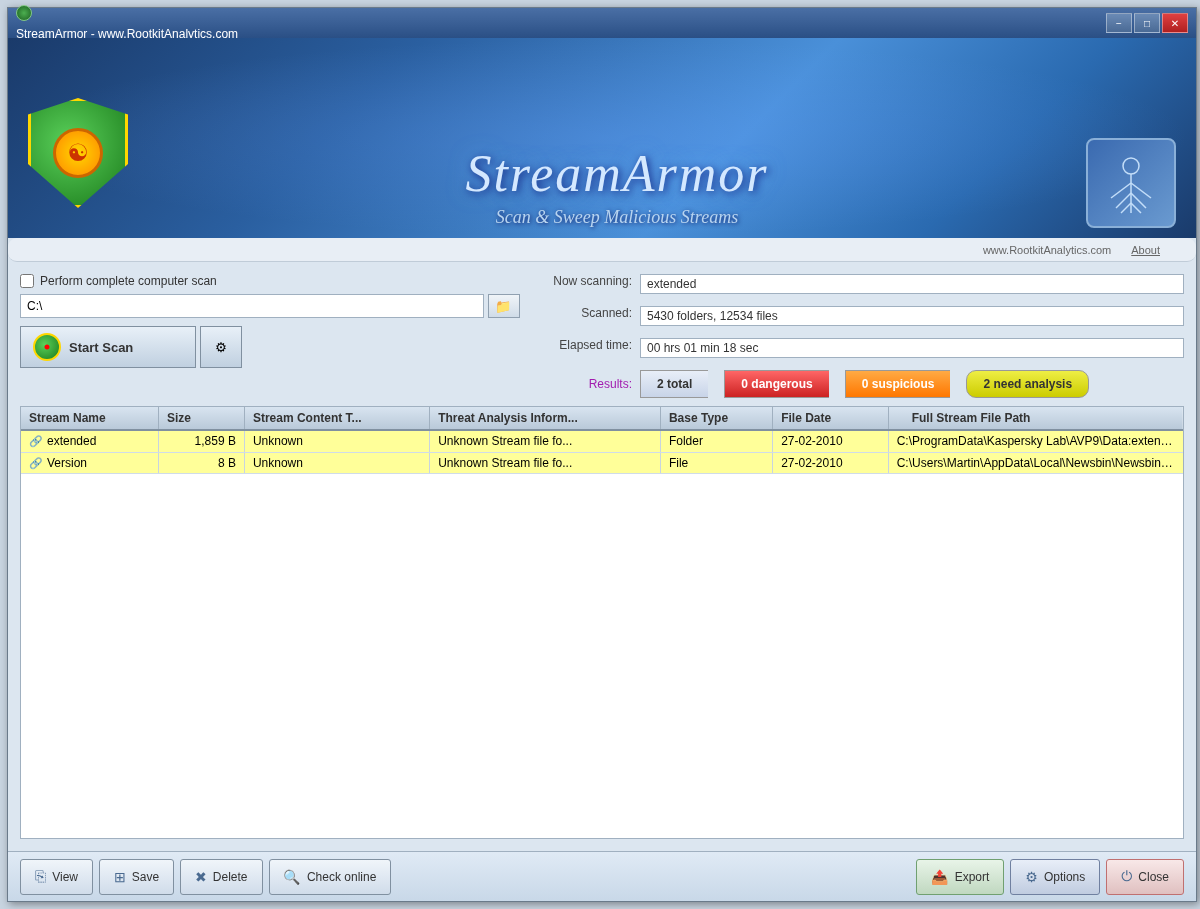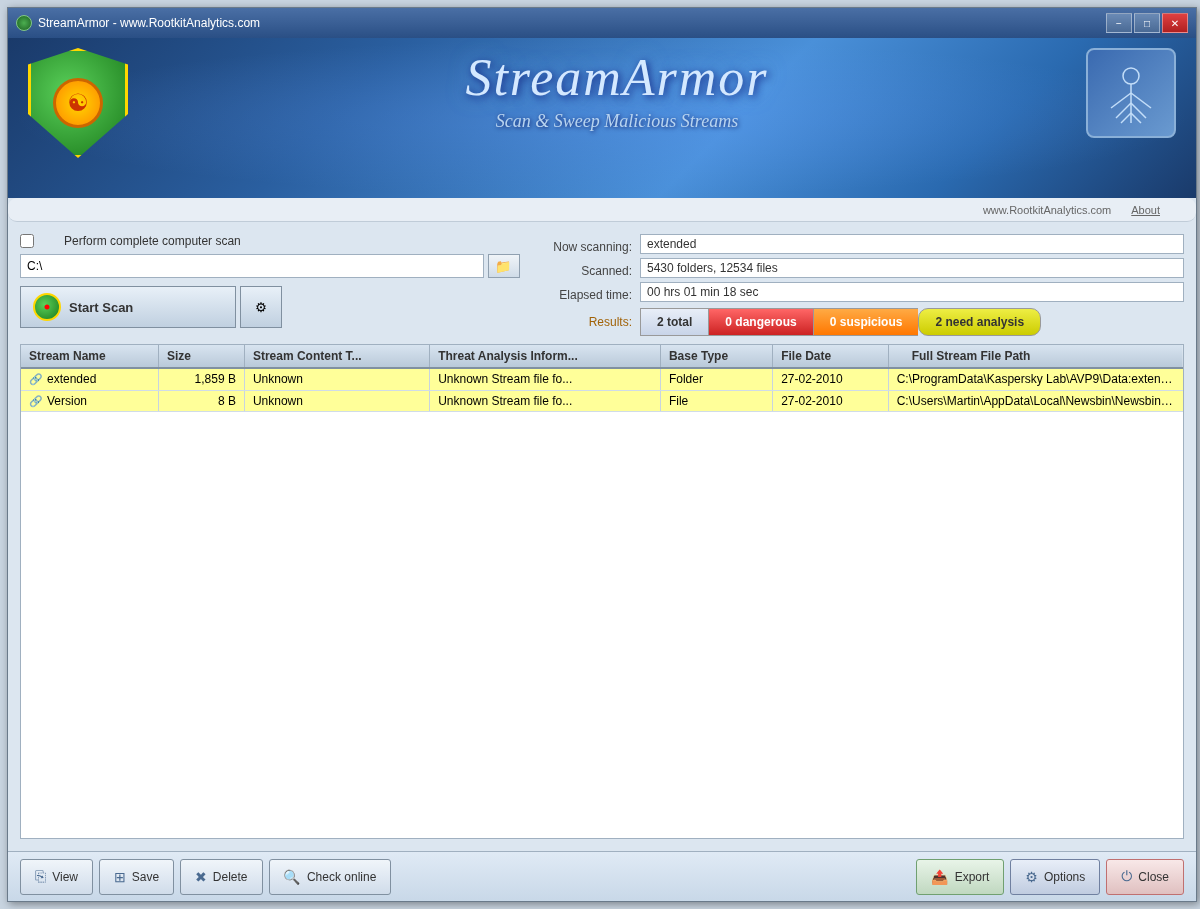--- a/index.html
+++ b/index.html
@@ -29,22 +29,23 @@
       height: 30px;
       background: linear-gradient(to bottom, #4a6fa5, #2a4f85);
       display: flex;
       align-items: center;
       padding: 0 8px;
       justify-content: space-between;
       flex-shrink: 0;
     }
     .title-bar-left {
       display: flex;
-      align-items: center;
+      align-items: flex-start;
       gap: 6px;
+      flex-direction: column;
     }
     .title-icon {
       width: 16px;
       height: 16px;
       background: radial-gradient(circle, #4caf50, #1b5e20);
       border-radius: 50%;
       border: 1px solid #81c784;
     }
     .title-text {
       color: white;
@@ -66,24 +67,24 @@
       font-size: 10px;
       color: white;
       background: linear-gradient(to bottom, #6a8ab5, #4a6a95);
     }
     .win-btn.close-btn {
       background: linear-gradient(to bottom, #e04040, #b02020);
     }
 
     
     .header-banner {
-      height: 160px;
+      height: 200px;
       background: linear-gradient(135deg, #1a3a6a 0%, #2a5fa0 30%, #4a90d9 60%, #2a6ab0 80%, #1a3a6a 100%);
       display: flex;
-      align-items: flex-start;
+      align-items: flex-end;
       padding: 10px 20px;
       position: relative;
       flex-shrink: 0;
       overflow: hidden;
     }
     .header-banner::before {
       content: '';
       position: absolute;
       top: 0; left: 0; right: 0; bottom: 0;
       background: radial-gradient(ellipse at 50% 50%, rgba(100,160,255,0.3) 0%, transparent 70%);
@@ -219,21 +220,20 @@
       margin-bottom: 6px;
     }
     .checkbox-row input[type="checkbox"] {
       width: 14px;
       height: 14px;
       cursor: pointer;
     }
     .checkbox-label {
       font-size: 12px;
       color: #333;
-      margin-left: 24px;
     }
     .path-row {
       display: flex;
       align-items: center;
       gap: 4px;
       margin-bottom: 8px;
     }
     .path-input {
       flex: 1;
       height: 24px;
@@ -247,21 +247,21 @@
       height: 24px;
       background: linear-gradient(to bottom, #f0f4f8, #d0dce8);
       border: 1px solid #90a0b0;
       cursor: pointer;
       display: flex;
       align-items: center;
       justify-content: center;
     }
     .start-scan-btn {
       height: 42px;
-      width: 216px;
+      width: 176px;
       background: linear-gradient(to bottom, #e8f0f8, #c0d0e0);
       border: 1px solid #8090a0;
       cursor: pointer;
       display: flex;
       align-items: center;
       gap: 8px;
       padding: 0 12px;
       font-size: 13px;
       font-weight: bold;
       color: #333;
@@ -298,22 +298,22 @@
       align-items: center;
       gap: 0;
     }
 
     
     .right-panel {
       flex: 1;
     }
     .info-row {
       display: flex;
-      align-items: flex-end;
-      margin-bottom: 4px;
+      align-items: flex-start;
+      margin-bottom: 12px;
     }
     .info-label {
       width: 100px;
       text-align: right;
       color: #444;
       font-size: 12px;
       padding-right: 8px;
       flex-shrink: 0;
     }
     .info-value {
@@ -330,28 +330,28 @@
 
     
     .results-row {
       display: flex;
       align-items: center;
       margin-top: 6px;
     }
     .results-label {
       width: 100px;
       text-align: right;
-      color: #a16207;
+      color: #a21caf;
       font-size: 12px;
       padding-right: 8px;
       flex-shrink: 0;
     }
     .results-buttons {
       display: flex;
-      gap: 0;
+      gap: 16px;
       flex: 1;
     }
     .result-btn {
       height: 28px;
       padding: 0 16px;
       border: 1px solid #999;
       font-size: 12px;
       font-weight: bold;
       cursor: pointer;
       display: flex;

